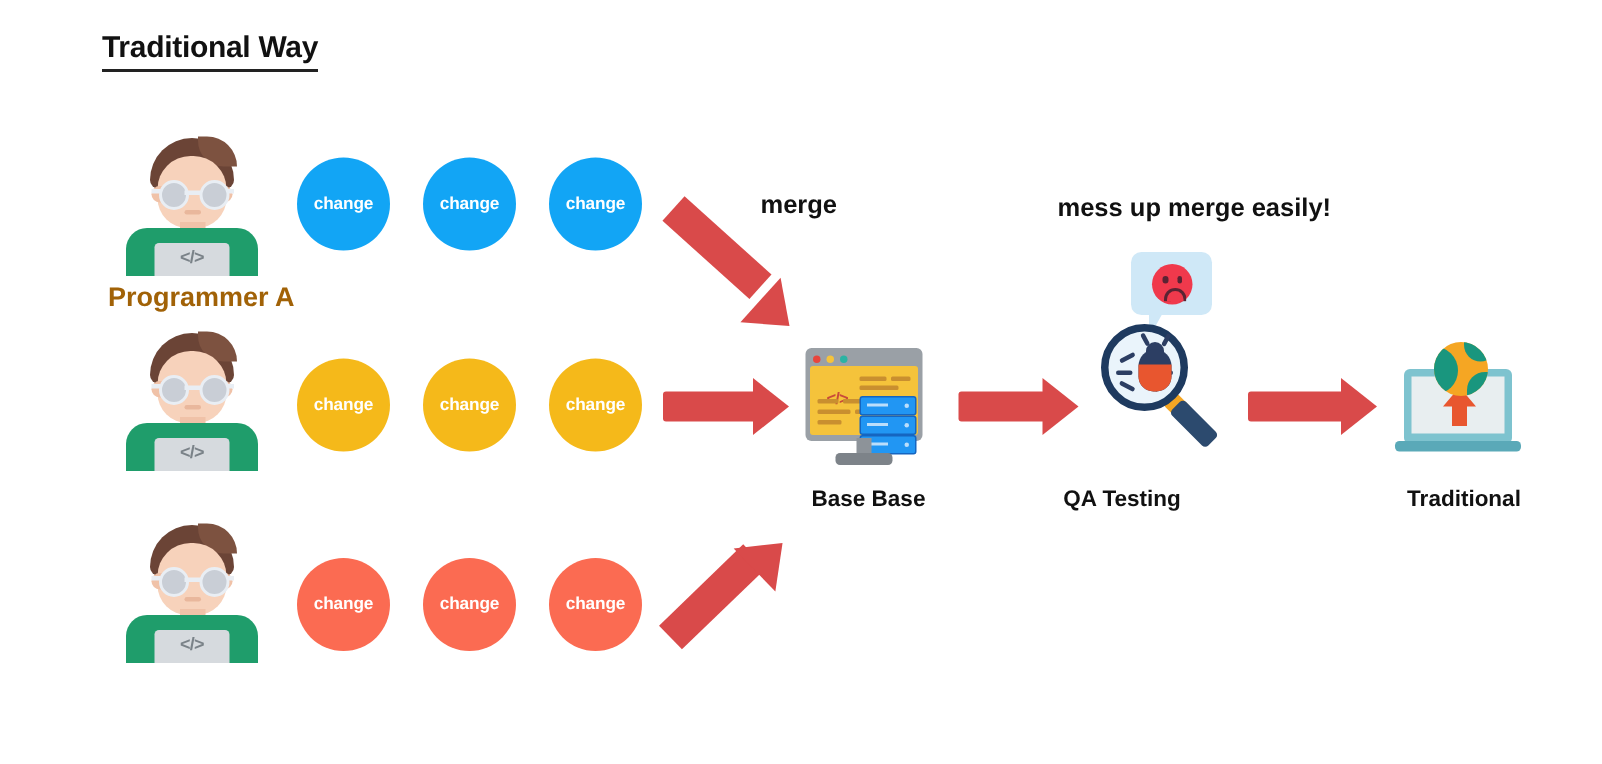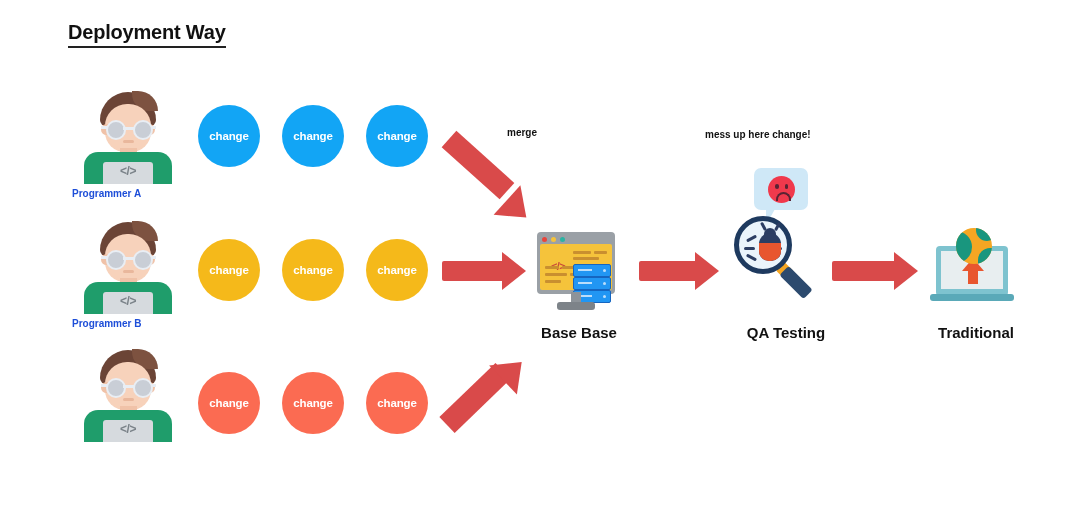--- a/index.html
+++ b/index.html
@@ -74,21 +74,21 @@
     position: absolute; left: 31px; top: 72px; width: 50px; height: 22px;
     background: #d6dade; border-radius: 3px 3px 0 0;
   }
   .av-code {
     position: absolute; left: 31px; top: 74px; width: 50px;
     text-align: center; font-size: 12px; font-weight: bold; color: #7a8288;
     font-family: "Liberation Sans", sans-serif; letter-spacing: -0.5px;
   }
   .prog-label {
     position: absolute; left: 0; top: 98px; width: 190px;
-    font-size: 10px; font-weight: bold; color: #1d4ed8;
+    font-size: 18px; font-weight: bold; color: #a16207;
     white-space: nowrap;
   }
 
   
   .change-circle {
     position: absolute; width: 62px; height: 62px; border-radius: 50%;
     display: flex; align-items: center; justify-content: center;
     color: #ffffff; font-size: 11.5px; font-weight: bold;
     letter-spacing: -0.1px;
   }
@@ -113,21 +113,21 @@
   }
   .arrow-diag .head {
     position: absolute; width: 0; height: 0;
     border-top: 20px solid transparent;
     border-bottom: 20px solid transparent;
     border-left: 26px solid #d94a4a;
     transform-origin: left center;
   }
 
   .caption {
-    position: absolute; font-size: 10px; font-weight: bold; color: #111111;
+    position: absolute; font-size: 17px; font-weight: bold; color: #111111;
     white-space: nowrap;
   }
   .node-label {
     position: absolute; font-size: 15px; font-weight: bold; color: #111111;
     white-space: nowrap; text-align: center;
   }
 
   
   #codebase-icon { position: absolute; width: 92px; height: 82px; }
   .cb-monitor {
@@ -245,21 +245,21 @@
     border-left: 11px solid transparent;
     border-right: 11px solid transparent;
     border-bottom: 13px solid #e8562f;
   }
 </style>
 </head>
 <body>
 
 <div id="canvas">
 
-  <div id="title">Deployment Way</div>
+  <div id="title">Traditional Way</div>
 
   <div class="programmer" style="left:72px; top:90px;">
     <div class="avatar">
       <div class="av-hair"></div>
       <div class="av-hair2"></div>
       <div class="av-face"></div>
       <div class="av-ear-l"></div>
       <div class="av-ear-r"></div>
       <div class="av-glass-arm-l"></div>
       <div class="av-glass-arm-r"></div>
@@ -278,41 +278,40 @@
   <div class="change-circle" style="left:198px; top:105px; background:#12a5f5;">change</div>
   <div class="change-circle" style="left:282px; top:105px; background:#12a5f5;">change</div>
   <div class="change-circle" style="left:366px; top:105px; background:#12a5f5;">change</div>
 
   <div class="arrow-diag" style="left:449px; top:128px; width:110px; height:85px;">
     <div class="shaft" style="left:0; top:0; width:78px; transform: rotate(42deg);"></div>
     <div class="head" style="left:58px; top:52px; transform: rotate(42deg);"></div>
   </div>
   <div class="caption" style="left:507px; top:127px;">merge</div>
 
-  <div class="caption" style="left:705px; top:129px;">mess up here change!</div>
+  <div class="caption" style="left:705px; top:129px;">mess up merge easily!</div>
 
   <div class="programmer" style="left:72px; top:220px;">
     <div class="avatar">
       <div class="av-hair"></div>
       <div class="av-hair2"></div>
       <div class="av-face"></div>
       <div class="av-ear-l"></div>
       <div class="av-ear-r"></div>
       <div class="av-glass-arm-l"></div>
       <div class="av-glass-arm-r"></div>
       <div class="av-glass-l"></div>
       <div class="av-glass-r"></div>
       <div class="av-glass-bridge"></div>
       <div class="av-mouth"></div>
       <div class="av-neck"></div>
       <div class="av-body"></div>
       <div class="av-laptop"></div>
       <div class="av-code">&lt;/&gt;</div>
     </div>
-    <div class="prog-label">Programmer B</div>
   </div>
 
   <div class="change-circle" style="left:198px; top:239px; background:#f5b91a;">change</div>
   <div class="change-circle" style="left:282px; top:239px; background:#f5b91a;">change</div>
   <div class="change-circle" style="left:366px; top:239px; background:#f5b91a;">change</div>
 
   <div class="arrow-h" style="left:442px; top:252px; width:84px; height:38px;">
     <div class="shaft" style="width:62px;"></div>
     <div class="head" style="left:60px;"></div>
   </div>
@@ -401,21 +400,21 @@
       <span class="bug-leg" style="left:30px; top:16px; transform:rotate(28deg);"></span>
       <span class="bug-leg" style="left:32px; top:26px;"></span>
       <span class="bug-leg" style="left:30px; top:35px; transform:rotate(-28deg);"></span>
       <span class="bug-ant l"></span>
       <span class="bug-ant r"></span>
       <span class="bug-head"></span>
       <span class="bug-body"></span>
       <span class="bug-belly"></span>
     </div>
   </div>
-  <div class="node-label" style="left:704px; top:324px; width:164px;">QA Testing</div>
+  <div class="node-label" style="left:666px; top:324px; width:164px;">QA Testing</div>
 
   <div class="arrow-h" style="left:832px; top:252px; width:90px; height:38px;">
     <div class="shaft" style="width:64px;"></div>
     <div class="head" style="left:62px;"></div>
   </div>
 
   <div id="deploy-icon" style="left:930px; top:228px;">
     <div class="dp-laptop"></div>
     <div class="dp-screen"></div>
     <div class="dp-arrow-head"></div>

